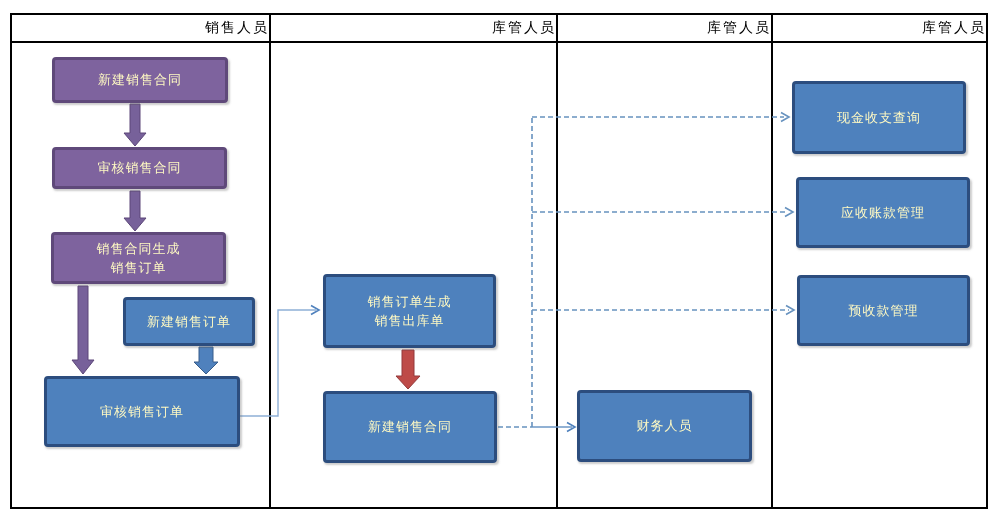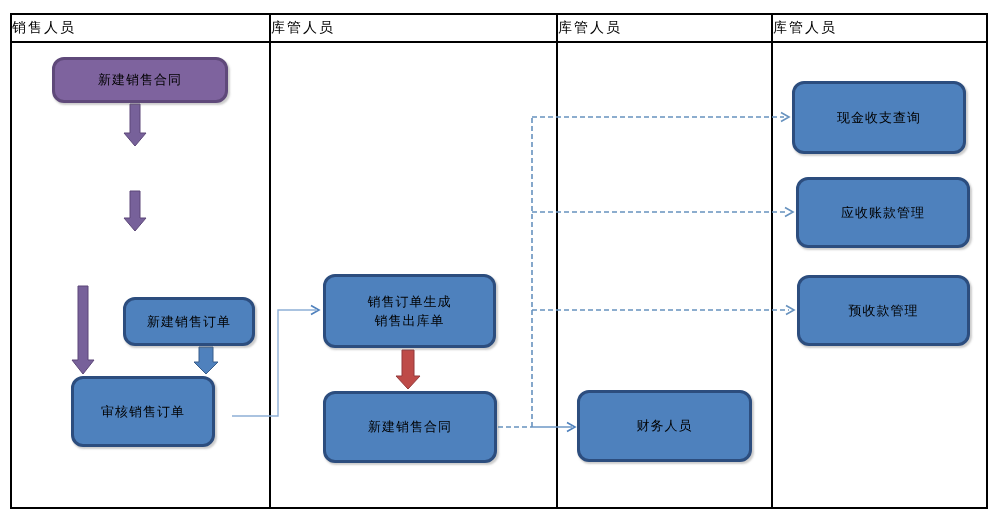--- a/index.html
+++ b/index.html
@@ -26,36 +26,36 @@
   .hline {
     position: absolute;
     left: 10px; top: 41px;
     width: 978px; height: 2px;
     background: #000000;
   }
   .lane-header {
     position: absolute;
     top: 13px; height: 28px;
     line-height: 28px;
-    text-align: left;
+    text-align: right;
     font-size: 14px;
     color: #000000;
     letter-spacing: 2px;
   }
   .node {
     position: absolute;
     box-sizing: border-box;
     display: flex;
     align-items: center;
     justify-content: center;
     text-align: center;
-    color: #000000;
+    color: #fef9c3;
     font-size: 13px;
     letter-spacing: 1px;
-    border-radius: 12px;
+    border-radius: 4px;
     box-shadow: 1.5px 2px 2px rgba(110,110,110,0.35);
   }
   .node span { white-space: pre-line; line-height: 1.5; }
   .node.purple { background: #7E639E; border: 3px solid #5F497A; }
   .node.blue   { background: #4E81BD; border: 3px solid #2C4D7E; }
   svg.connectors {
     position: absolute;
     left: 0; top: 0;
     width: 998px; height: 519px;
     pointer-events: none;
@@ -99,24 +99,31 @@
     <path d="M781,112.5 L789,117 L781,121.5" fill="none" stroke="#6792BF" stroke-width="1.6"></path>
     <path d="M532,212 H788" fill="none" stroke="#6792BF" stroke-width="1.4" stroke-dasharray="5 3"></path>
     <path d="M785,207.5 L793,212 L785,216.5" fill="none" stroke="#6792BF" stroke-width="1.6"></path>
     <path d="M532,310 H789" fill="none" stroke="#6792BF" stroke-width="1.4" stroke-dasharray="5 3"></path>
     <path d="M786,305.5 L794,310 L786,314.5" fill="none" stroke="#6792BF" stroke-width="1.6"></path>
   </svg>
 
   <div class="node purple" style="left:52px;top:57px;width:176px;height:46px">
     <span>新建销售合同</span>
   </div>
+  <div class="node purple" style="left:52px;top:147px;width:175px;height:42px">
+    <span>审核销售合同</span>
+  </div>
+  <div class="node purple" style="left:51px;top:232px;width:175px;height:52px">
+    <span>销售合同生成
+销售订单</span>
+  </div>
   <div class="node blue" style="left:123px;top:297px;width:132px;height:49px">
     <span>新建销售订单</span>
   </div>
-  <div class="node blue" style="left:71px;top:376px;width:144px;height:71px">
+  <div class="node blue" style="left:44px;top:376px;width:196px;height:71px">
     <span>审核销售订单</span>
   </div>
 
   <div class="node blue" style="left:323px;top:274px;width:173px;height:74px">
     <span>销售订单生成
 销售出库单</span>
   </div>
   <div class="node blue" style="left:323px;top:391px;width:174px;height:72px">
     <span>新建销售合同</span>
   </div>

